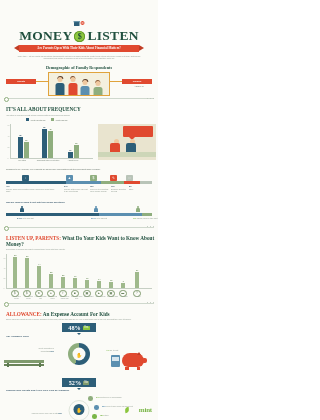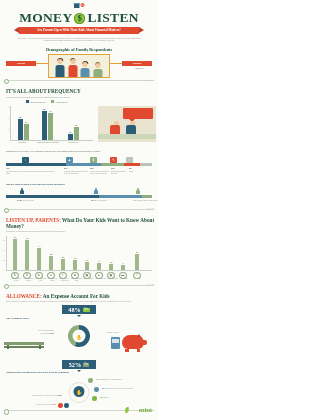--- a/index.html
+++ b/index.html
@@ -11,21 +11,21 @@
   }
   .page{position:relative;width:158px;height:420px;background:#fbfbf7;overflow:hidden;}
 
   
   .micro{
     font-size:1.7px;line-height:2.6px;color:#8e9a90;letter-spacing:-.02px;
     text-align:center;
   }
 
   
-  .hdr{padding-top:1px;text-align:center;}
+  .hdr{padding-top:19px;text-align:center;}
   .coinrow{height:9px;position:relative;}
   .cup{
     position:absolute;left:50%;top:0;transform:translateX(-50%);
     width:13px;height:8px;
   }
   .logo{
     font-family:"Liberation Serif",serif;
     font-weight:bold;font-size:13.5px;line-height:14px;
     color:#21503f;letter-spacing:.3px;
     margin-top:1px;

